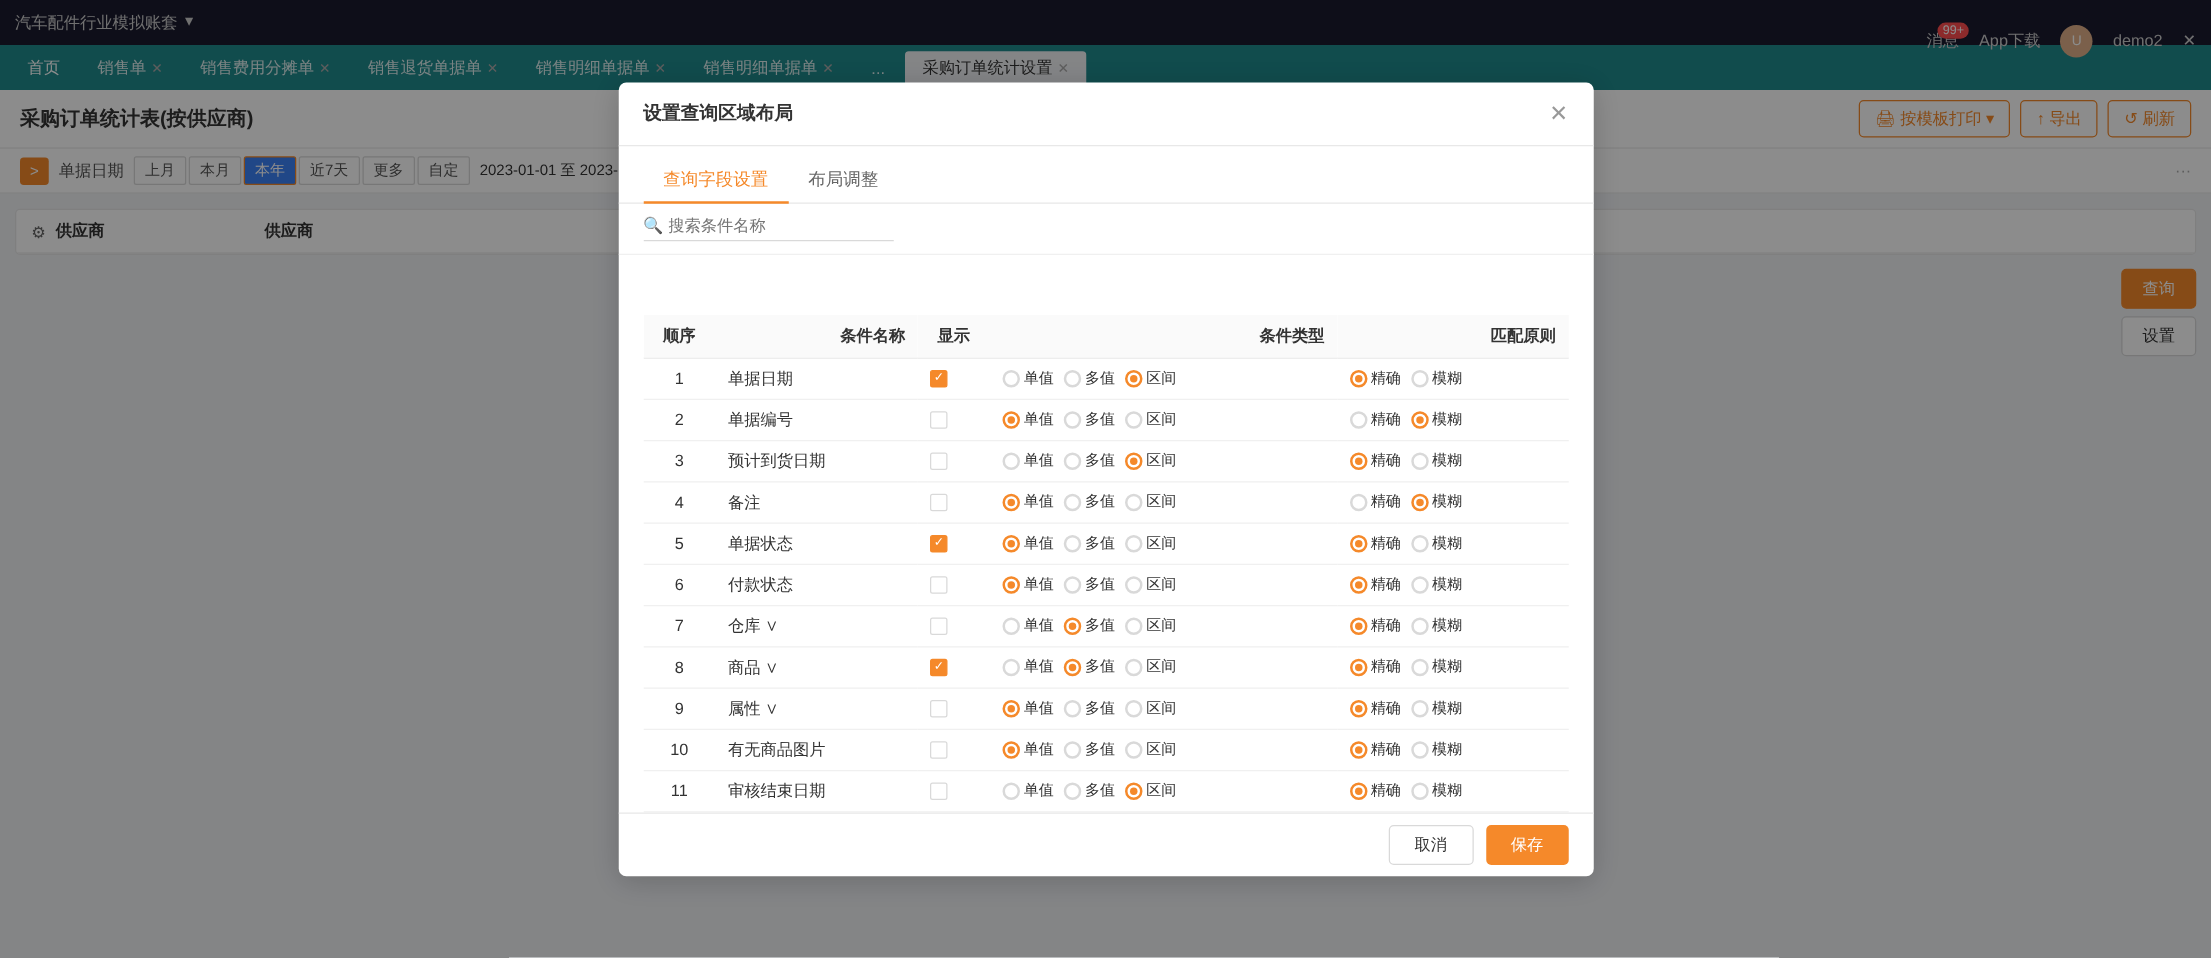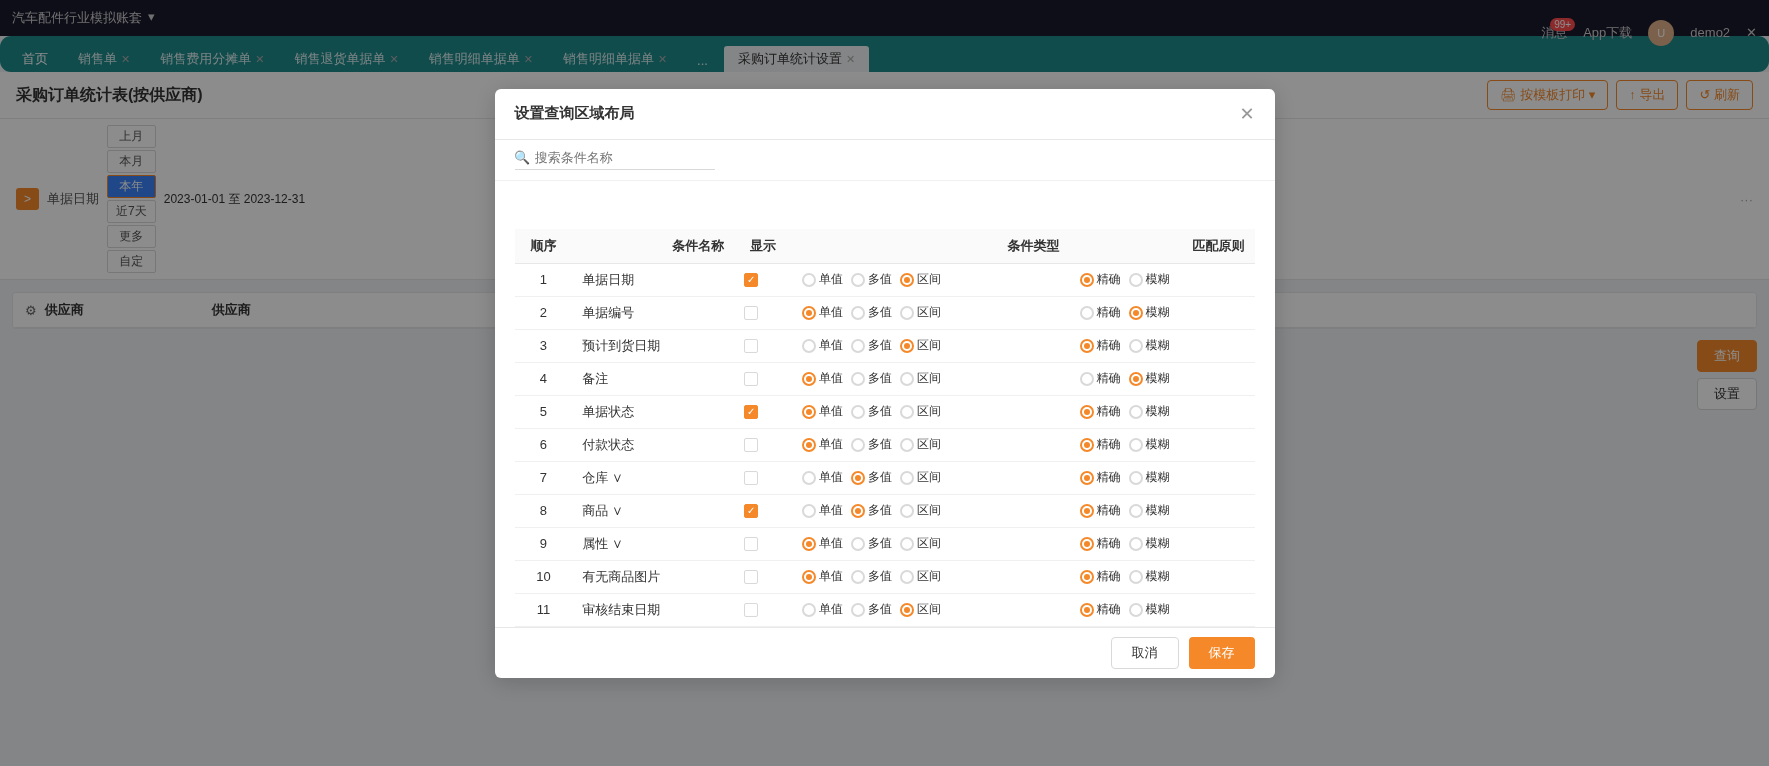--- a/index.html
+++ b/index.html
@@ -17,25 +17,24 @@
     }
     .top-bar-right { display: flex; align-items: center; gap: 16px; font-size: 13px; margin-top: 29px; }
     .notif-badge { position: relative; display: inline-block; }
     .badge { background: #ff4d4f; color: white; border-radius: 8px; font-size: 10px; padding: 1px 4px; position: absolute; top: -6px; right: -8px; }
 
     
     .tab-bar {
       background: #1f8a8c;
       height: 36px;
       display: flex;
-      align-items: flex-end;
+      align-items: center;
       padding: 0 8px;
       gap: 2px;
       color: white;
-      border-radius: 11px;
     }
     .tab-bar .tab {
       padding: 4px 14px;
       border-radius: 3px 3px 0 0;
       cursor: pointer;
       font-size: 13px;
       color: rgba(255,255,255,0.85);
       display: flex; align-items: center; gap: 4px;
     }
     .tab-bar .tab.active {
@@ -244,21 +243,21 @@
     .btn-cancel { padding: 6px 20px; border: 1px solid #d9d9d9; background: white; border-radius: 4px; cursor: pointer; font-size: 13px; color: #333; }
     .btn-save { padding: 6px 20px; background: #f5892a; color: white; border: none; border-radius: 4px; cursor: pointer; font-size: 13px; }
 
     
     ::-webkit-scrollbar { width: 6px; }
     ::-webkit-scrollbar-track { background: #f0f0f0; }
     ::-webkit-scrollbar-thumb { background: #ccc; border-radius: 3px; }
 
     .top-app-title { display: flex; gap: 6px; }
 
-    .filter-btn-group { display: flex; gap: 2px; flex-direction: column; }
+    .filter-btn-group { display: flex; gap: 2px; }
     .filter-btn { padding: 2px 8px; border: 1px solid #d9d9d9; background: white; cursor: pointer; font-size: 12px; color: #555; border-radius: 2px; }
     .filter-btn.active-orange { background: #3b82f6; color: white; border-color: #f5892a; }
   </style>
 </head>
 <body>
 
 <div class="top-bar">
   <div class="top-app-title">
     <span>汽车配件行业模拟账套</span>
     <span style="cursor:pointer;">▾</span>
@@ -354,20 +353,28 @@
 </div>
 
 <div class="overlay">
   <div class="dialog">
 
     <div class="dialog-header">
       <span class="dialog-title">设置查询区域布局</span>
       <button class="dialog-close">✕</button>
     </div>
 
+    <div class="dialog-tabs">
+      <div class="dialog-tab active">
+        <span>查询字段设置</span>
+      </div>
+      <div class="dialog-tab">
+        <span>布局调整</span>
+      </div>
+    </div>
 
     <div class="dialog-search">
       <div class="search-box">
         <span style="color:#aaa; margin-right:4px;">🔍</span>
         <input type="text" placeholder="搜索条件名称" style="border: none; outline: none; font-size: 13px; color: rgb(153, 153, 153); width: 160px;">
       </div>
     </div>
 
     <div class="dialog-table-wrap">
       <table class="dialog-table">

